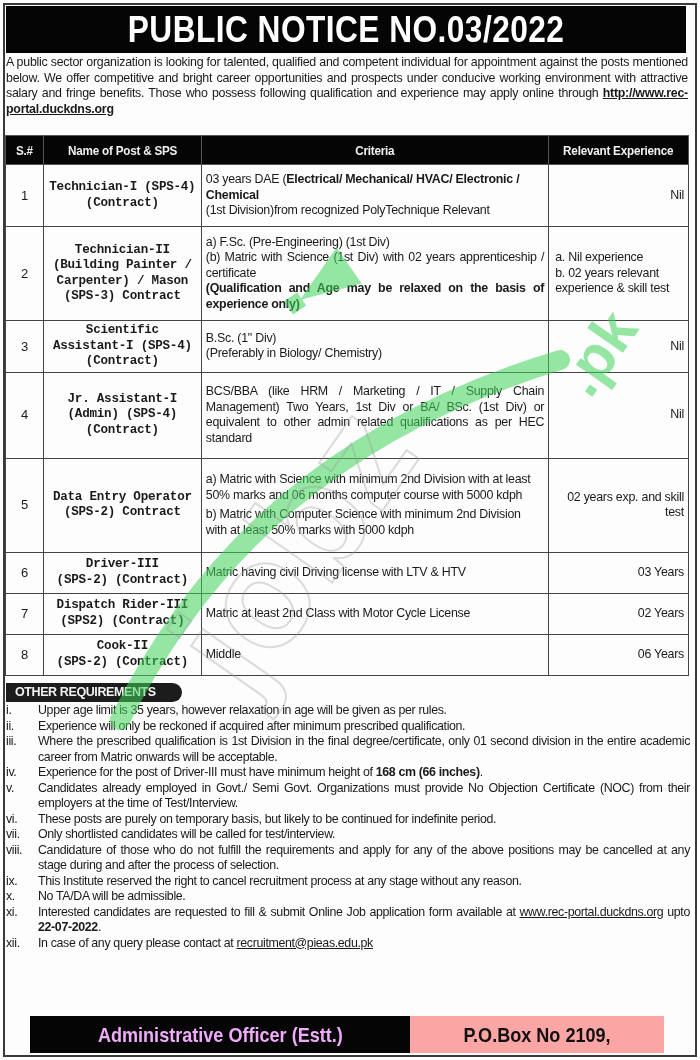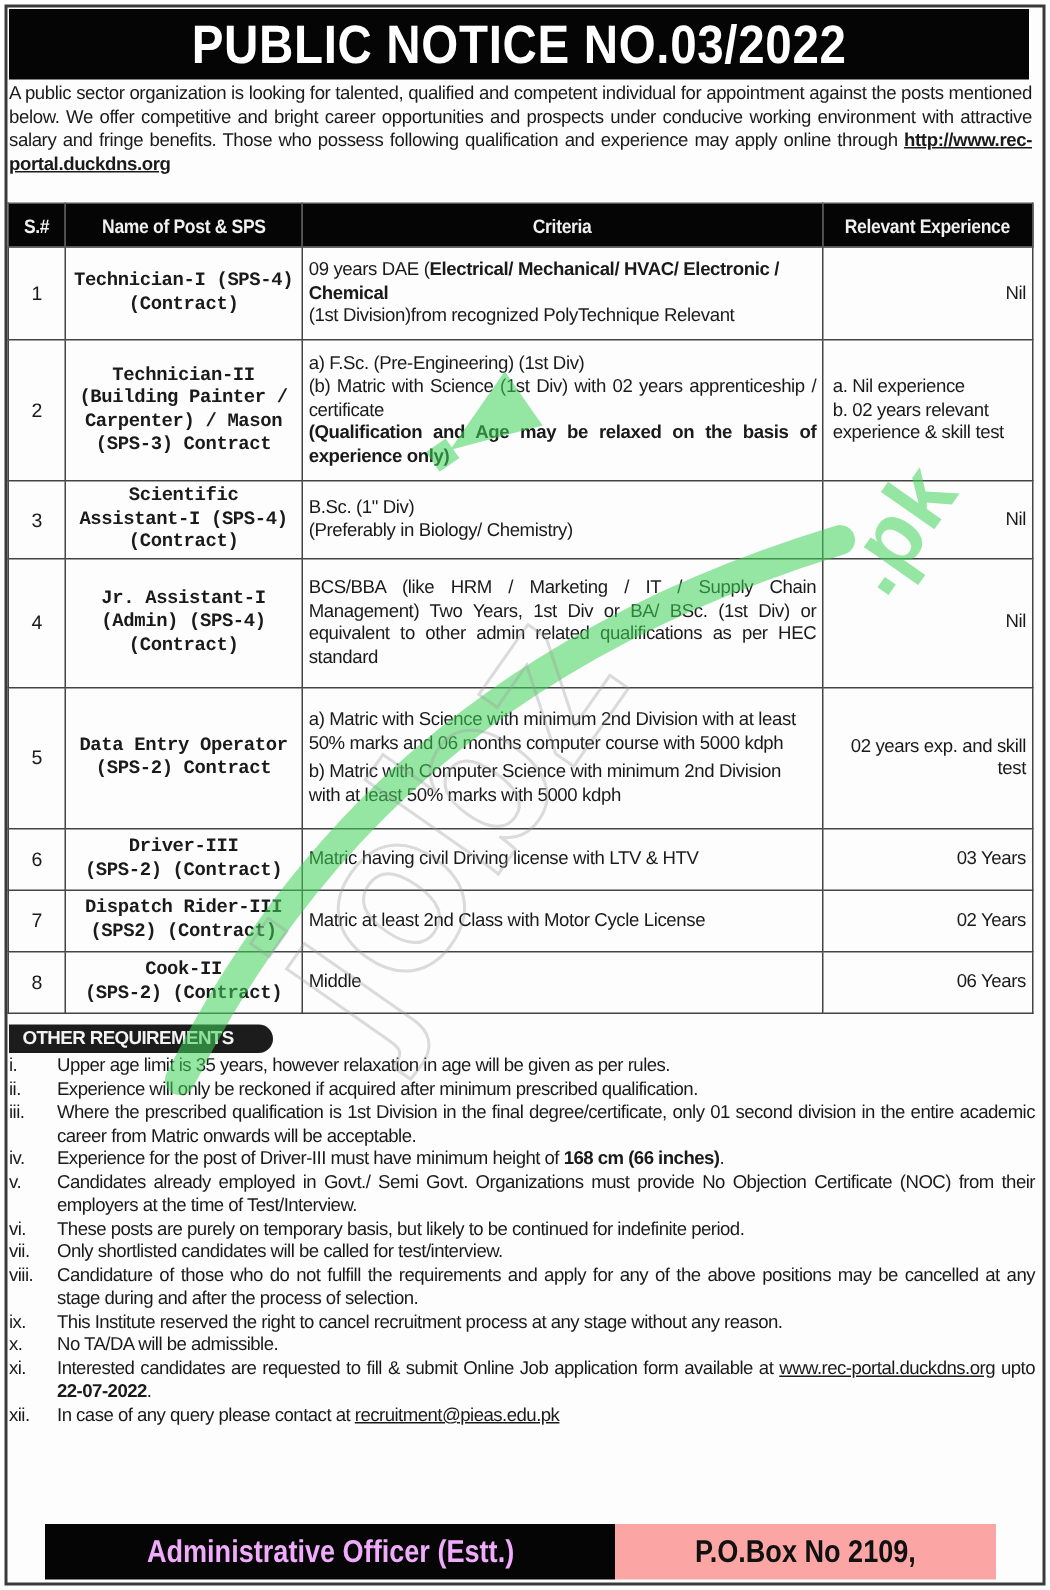--- a/index.html
+++ b/index.html
@@ -83,21 +83,21 @@
       <th><span>Name of Post &amp; SPS</span></th>
       <th><span>Criteria</span></th>
       <th><span>Relevant Experience</span></th>
     </tr>
   </thead>
   <tbody>
     <tr style="height:62px">
       <td class="sn">1</td>
       <td class="post">Technician-I (SPS-4) (Contract)</td>
       <td class="crit">
-        <span>09 years DAE (</span><b>Electrical/ Mechanical/ HVAC/ Electronic / Chemical</b><br>
+        <span>03 years DAE (</span><b>Electrical/ Mechanical/ HVAC/ Electronic / Chemical</b><br>
         <span>(1st Division)from recognized PolyTechnique Relevant</span>
       </td>
       <td class="exp">Nil</td>
     </tr>
     <tr style="height:94px">
       <td class="sn">2</td>
       <td class="post">Technician-II (Building Painter / Carpenter) / Mason (SPS-3) Contract</td>
       <td class="crit">
         <div>a)    F.Sc. (Pre-Engineering) (1st Div)</div>
         <div class="justify">(b)   Matric with Science (1st Div) with 02 years apprenticeship / certificate</div>

